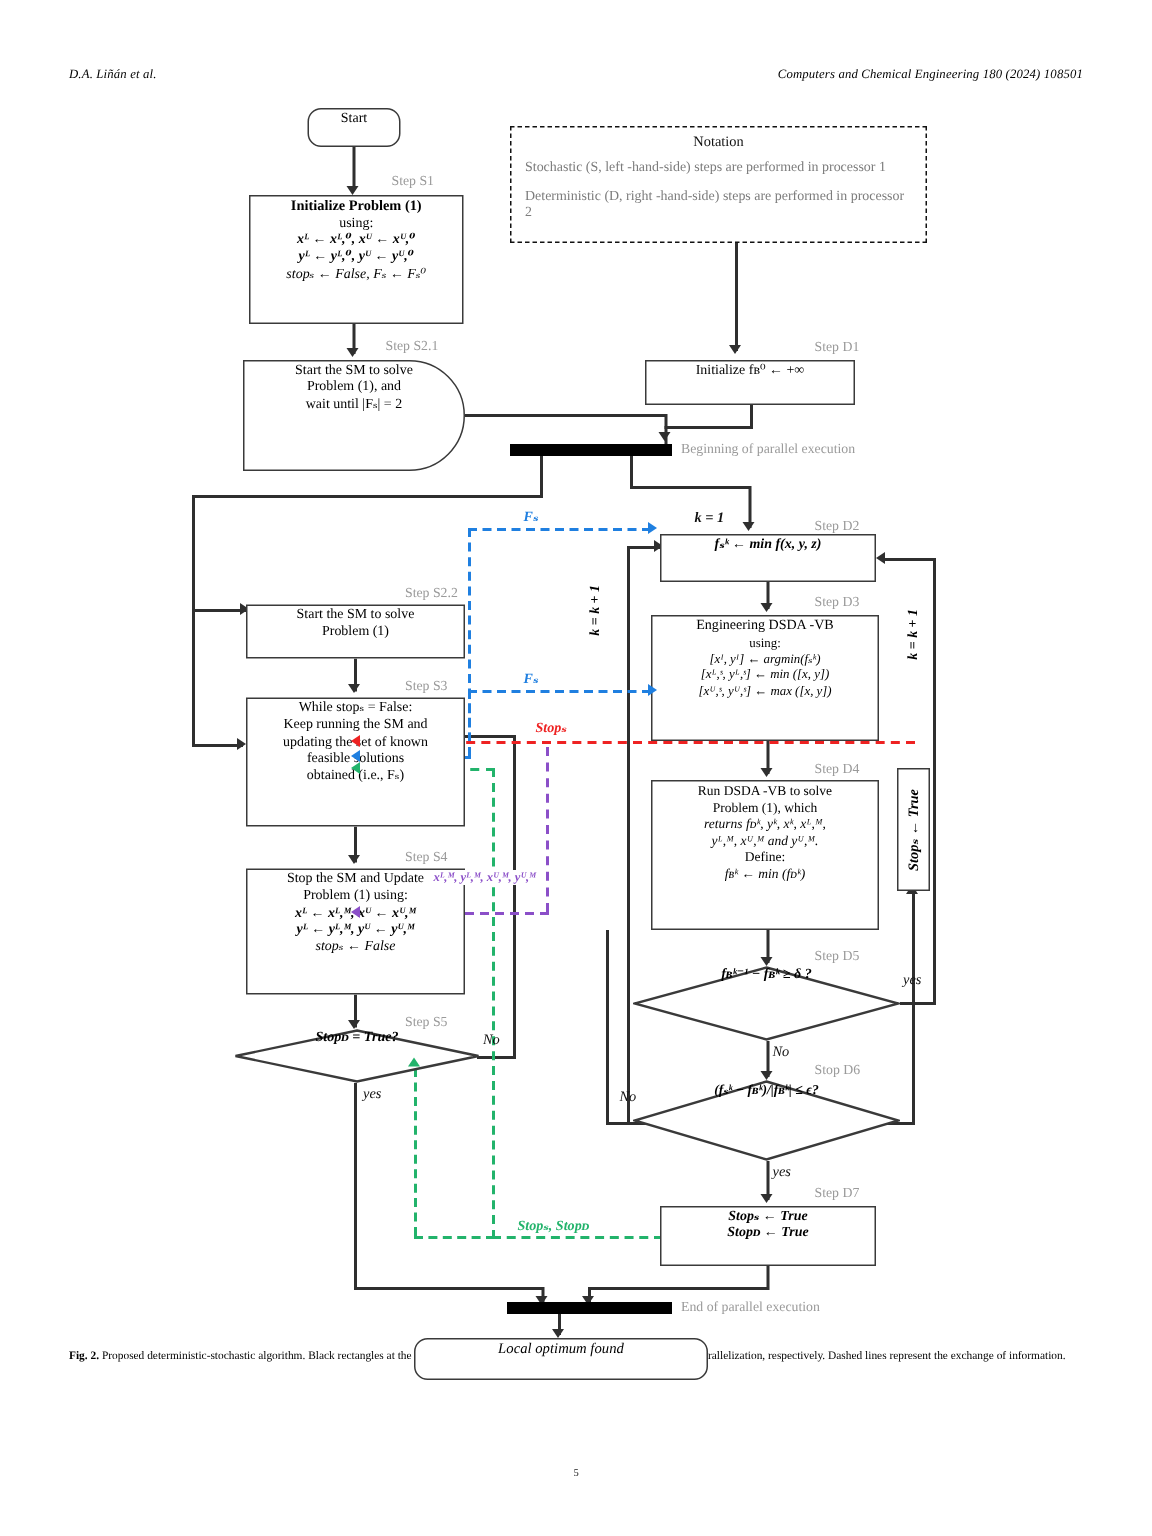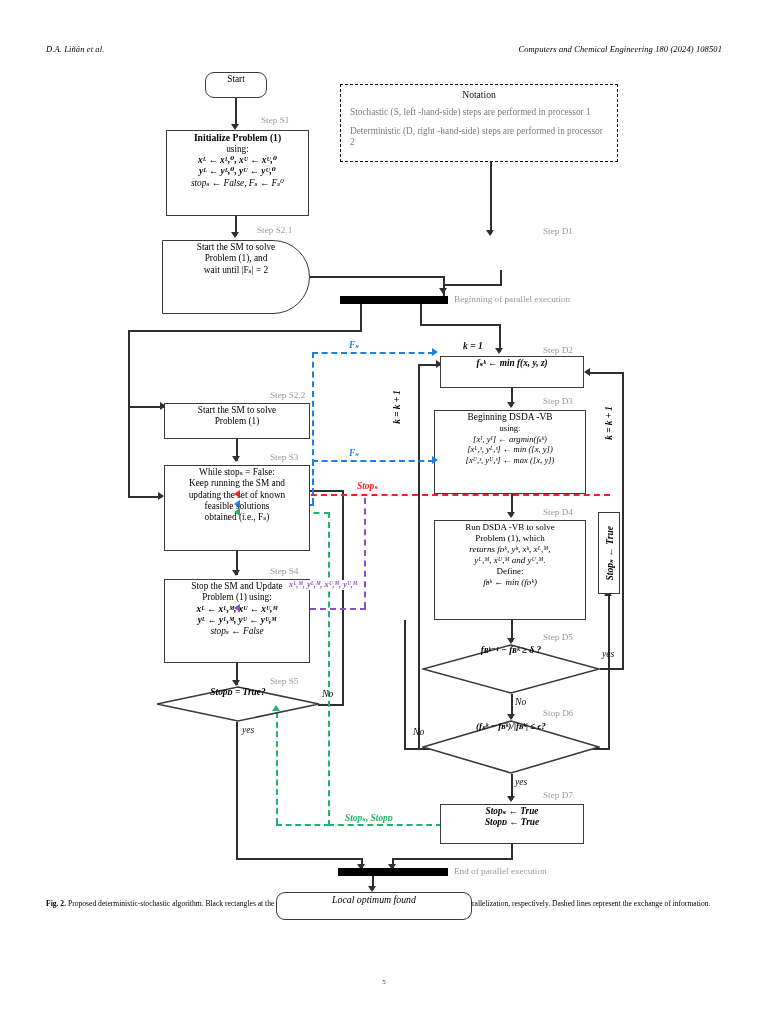--- a/index.html
+++ b/index.html
@@ -116,20 +116,25 @@
       <div class="inner">
         <div>Start the SM to solve</div>
         <div>Problem (1), and</div>
         <div>wait until |Fₛ| = 2</div>
       </div>
     </div>
 
     <div class="ln lnv" style="left:490px;top:102px;height:72px;"></div>
     <div class="arrow ar-d" style="left:486px;top:170px;"></div>
     <div class="steplabel" style="left:543px;top:166px;">Step D1</div>
+    <div class="node" style="left:430px;top:180px;width:140px;height:30px;">
+      <div class="inner">
+        <span>Initialize fʙ⁰ ← +∞</span>
+      </div>
+    </div>
 
     <div class="ln lnh" style="left:310px;top:216px;width:134px;"></div>
     <div class="ln lnv" style="left:443px;top:216px;height:20px;"></div>
     <div class="ln lnv" style="left:500px;top:210px;height:16px;"></div>
     <div class="ln lnh" style="left:443px;top:224px;width:58px;"></div>
     <div class="arrow ar-d" style="left:439px;top:228px;"></div>
 
     <div class="bar" style="left:340px;top:236px;width:108px;"></div>
     <div class="steplabel" style="left:454px;top:234px;">Beginning of parallel execution</div>
 
@@ -150,21 +155,21 @@
       <div class="inner">
         <span style="font-style:italic;font-weight:bold;">fₛᵏ ← min f(x, y, z)</span>
       </div>
     </div>
     <div class="ln lnv" style="left:511px;top:328px;height:18px;"></div>
     <div class="arrow ar-d" style="left:507px;top:342px;"></div>
 
     <div class="steplabel" style="left:543px;top:336px;">Step D3</div>
     <div class="node" style="left:434px;top:350px;width:152px;height:84px;">
       <div class="inner" style="font-size:8.6px;">
-        <div style="font-size:9.4px;">Beginning DSDA -VB</div>
+        <div style="font-size:9.4px;">Engineering DSDA -VB</div>
         <div>using:</div>
         <div style="font-style:italic;">[xᴵ, yᴵ] ← argmin(fₛᵏ)</div>
         <div style="font-style:italic;">[xᴸ,ˢ, yᴸ,ˢ] ← min ([x, y])</div>
         <div style="font-style:italic;">[xᵁ,ˢ, yᵁ,ˢ] ← max ([x, y])</div>
       </div>
     </div>
     <div class="ln lnv" style="left:511px;top:434px;height:22px;"></div>
     <div class="arrow ar-d" style="left:507px;top:452px;"></div>
 
     <div class="steplabel" style="left:543px;top:447px;">Step D4</div>

